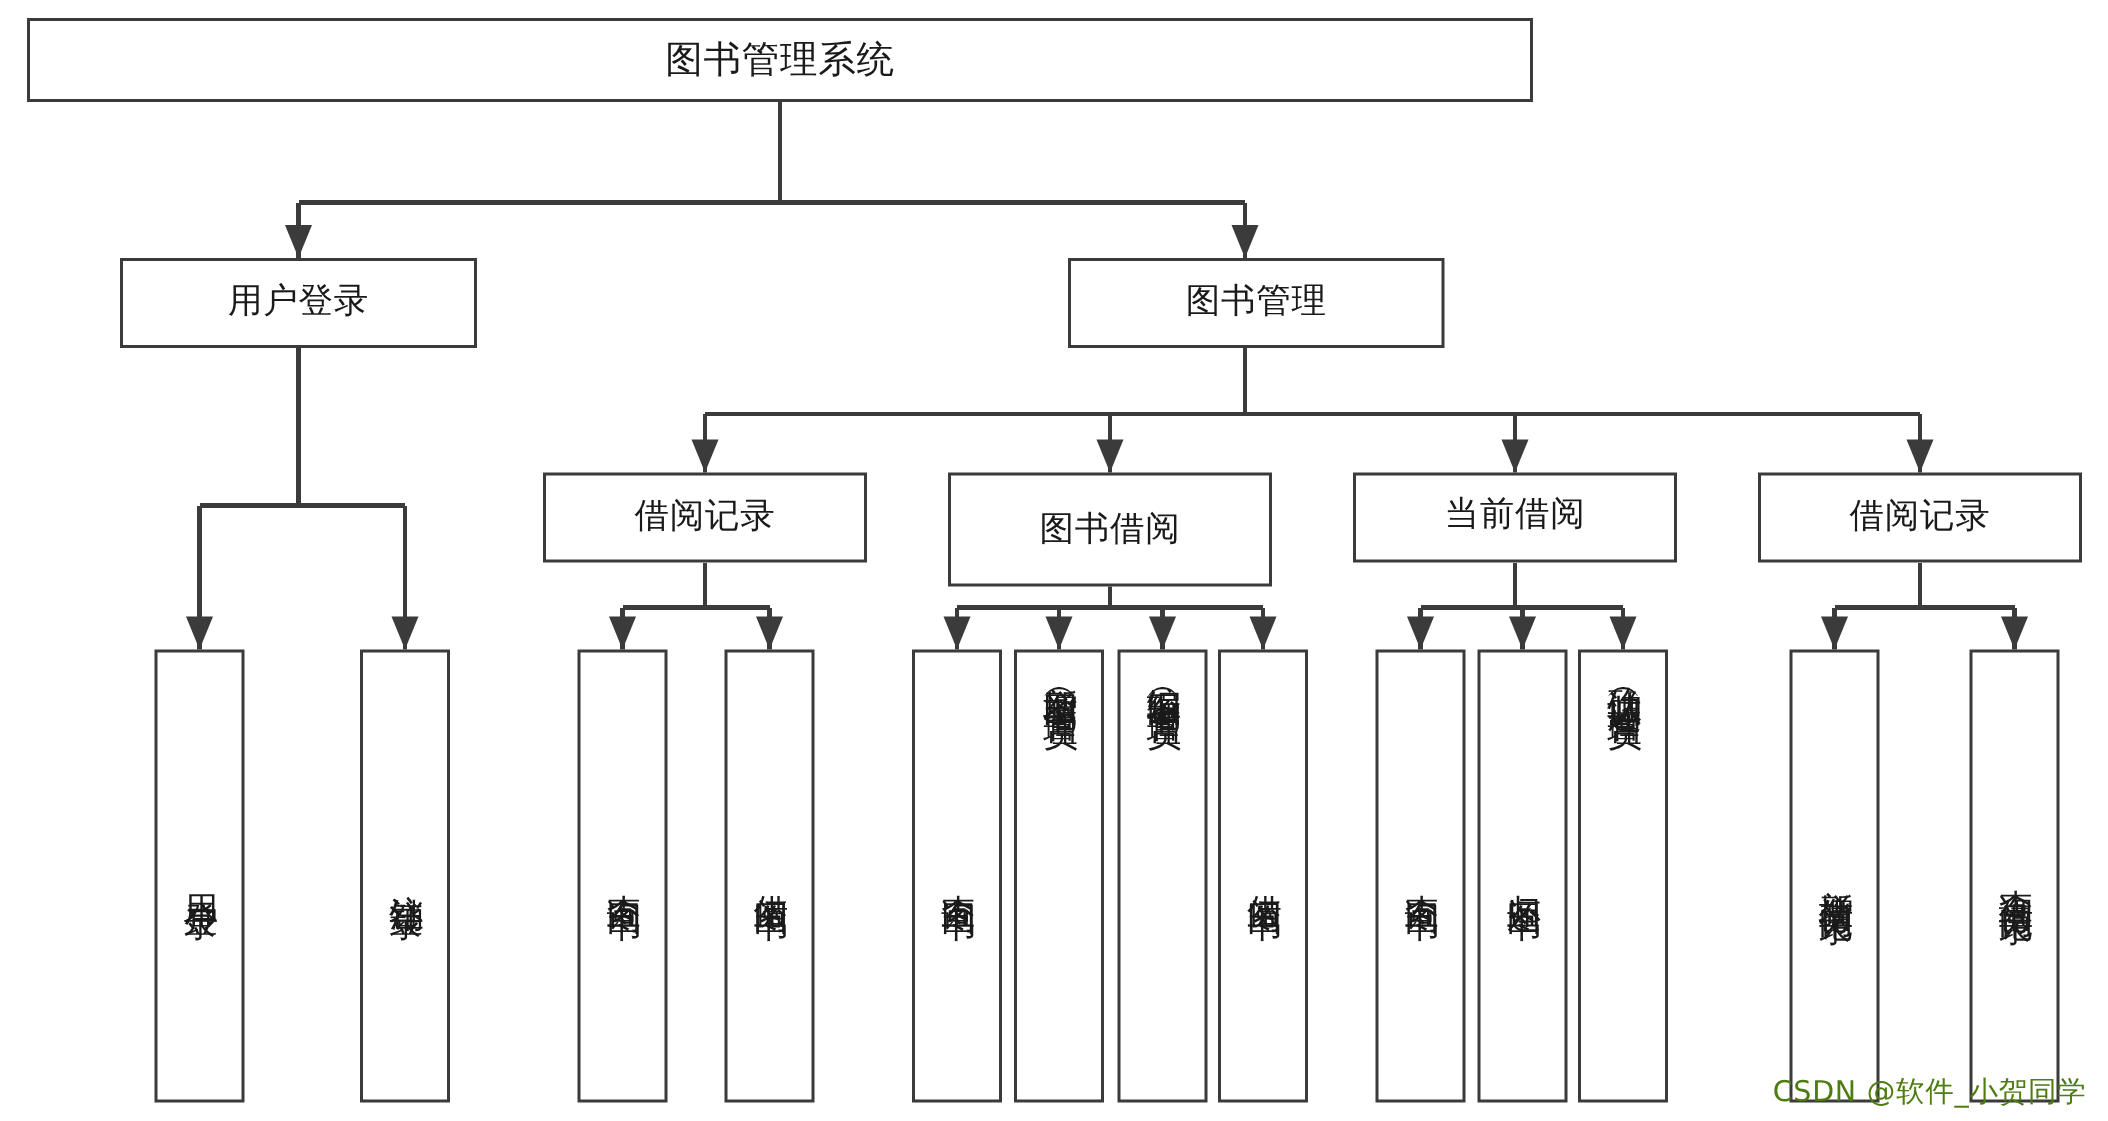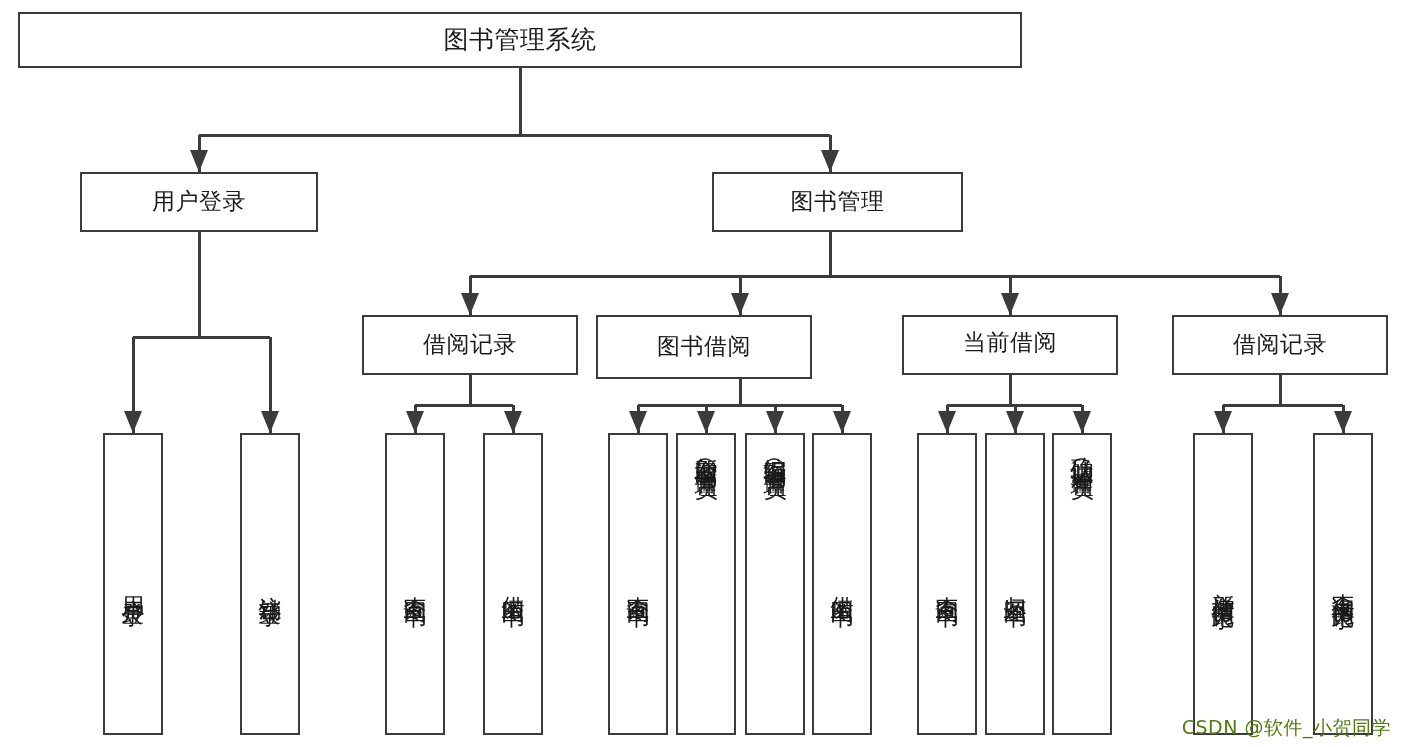--- a/index.html
+++ b/index.html
@@ -150,21 +150,21 @@
       </div>
       <div class="node level1" style="left: 80px; top: 172px; width: 238px; height: 60px;">
         <span class="node-label">用户登录</span>
       </div>
       <div class="node level1" style="left: 712px; top: 172px; width: 251px; height: 60px;">
         <span class="node-label">图书管理</span>
       </div>
       <div class="node level2" style="left: 362px; top: 315px; width: 216px; height: 60px;">
         <span class="node-label">借阅记录</span>
       </div>
-      <div class="node level2" style="left: 596px; top: 315px; width: 216px; height: 64px; font-family: Liberation Serif, serif;">
+      <div class="node level2" style="left: 632px; top: 315px; width: 216px; height: 76px; font-family: Liberation Serif, serif;">
         <span class="node-label">图书借阅</span>
       </div>
       <div class="node level2" style="left: 902px; top: 315px; width: 216px; height: 60px; font-family: Liberation Mono, monospace;">
         <span class="node-label">当前借阅</span>
       </div>
       <div class="node level2" style="left: 1172px; top: 315px; width: 216px; height: 60px;">
         <span class="node-label">借阅记录</span>
       </div>
       <div class="node leaf center-text" style="left: 103px; top: 433px; width: 60px; height: 302px;">
         <span class="node-label">用户登录</span>

